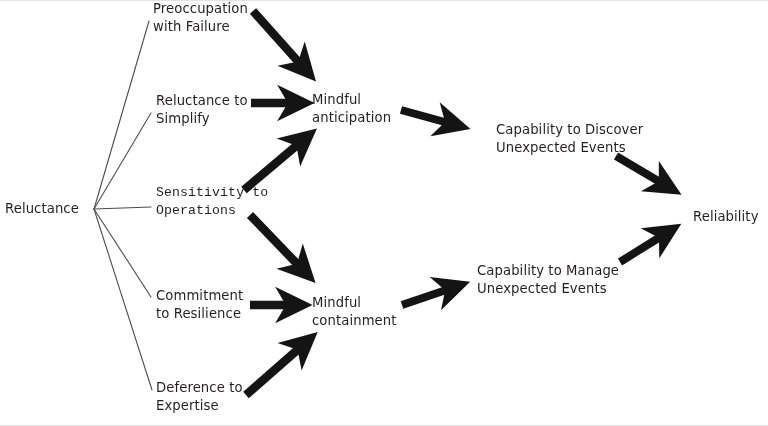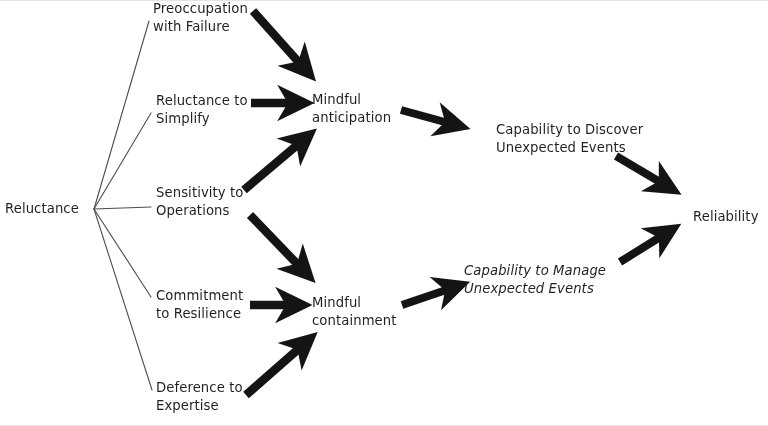--- a/index.html
+++ b/index.html
@@ -104,36 +104,36 @@
   </svg>
 
   <div class="node" style="left:5px; top:200px;">Reluctance</div>
 
   <div class="node" style="left:156px; top:92px;">Reluctance to
 Simplify</div>
 
   <div class="node" style="left:153px; top:0px;">Preoccupation
 with Failure</div>
 
-  <div class="node" style="left:156px; top:184px;">Sensitivity to
+  <div class="node" style="left:156px; top:184px;font-family:Liberation Mono, monospace;">Sensitivity to
 Operations</div>
 
   <div class="node" style="left:156px; top:287px;">Commitment
 to Resilience</div>
 
   <div class="node" style="left:156px; top:379px;">Deference to
 Expertise</div>
 
   <div class="node" style="left:312px; top:91px;">Mindful
 anticipation</div>
 
   <div class="node" style="left:312px; top:294px;">Mindful
 containment</div>
 
   <div class="node" style="left:472px; top:121px;margin-left:24px;">Capability to Discover
 Unexpected Events</div>
 
-  <div class="node" style="left:464px; top:262px;font-style:italic;">Capability to Manage
+  <div class="node" style="left:477px; top:262px;">Capability to Manage
 Unexpected Events</div>
 
   <div class="node" style="left:693px; top:208px;">Reliability</div>
 
 </div>
 
 </body></html>

